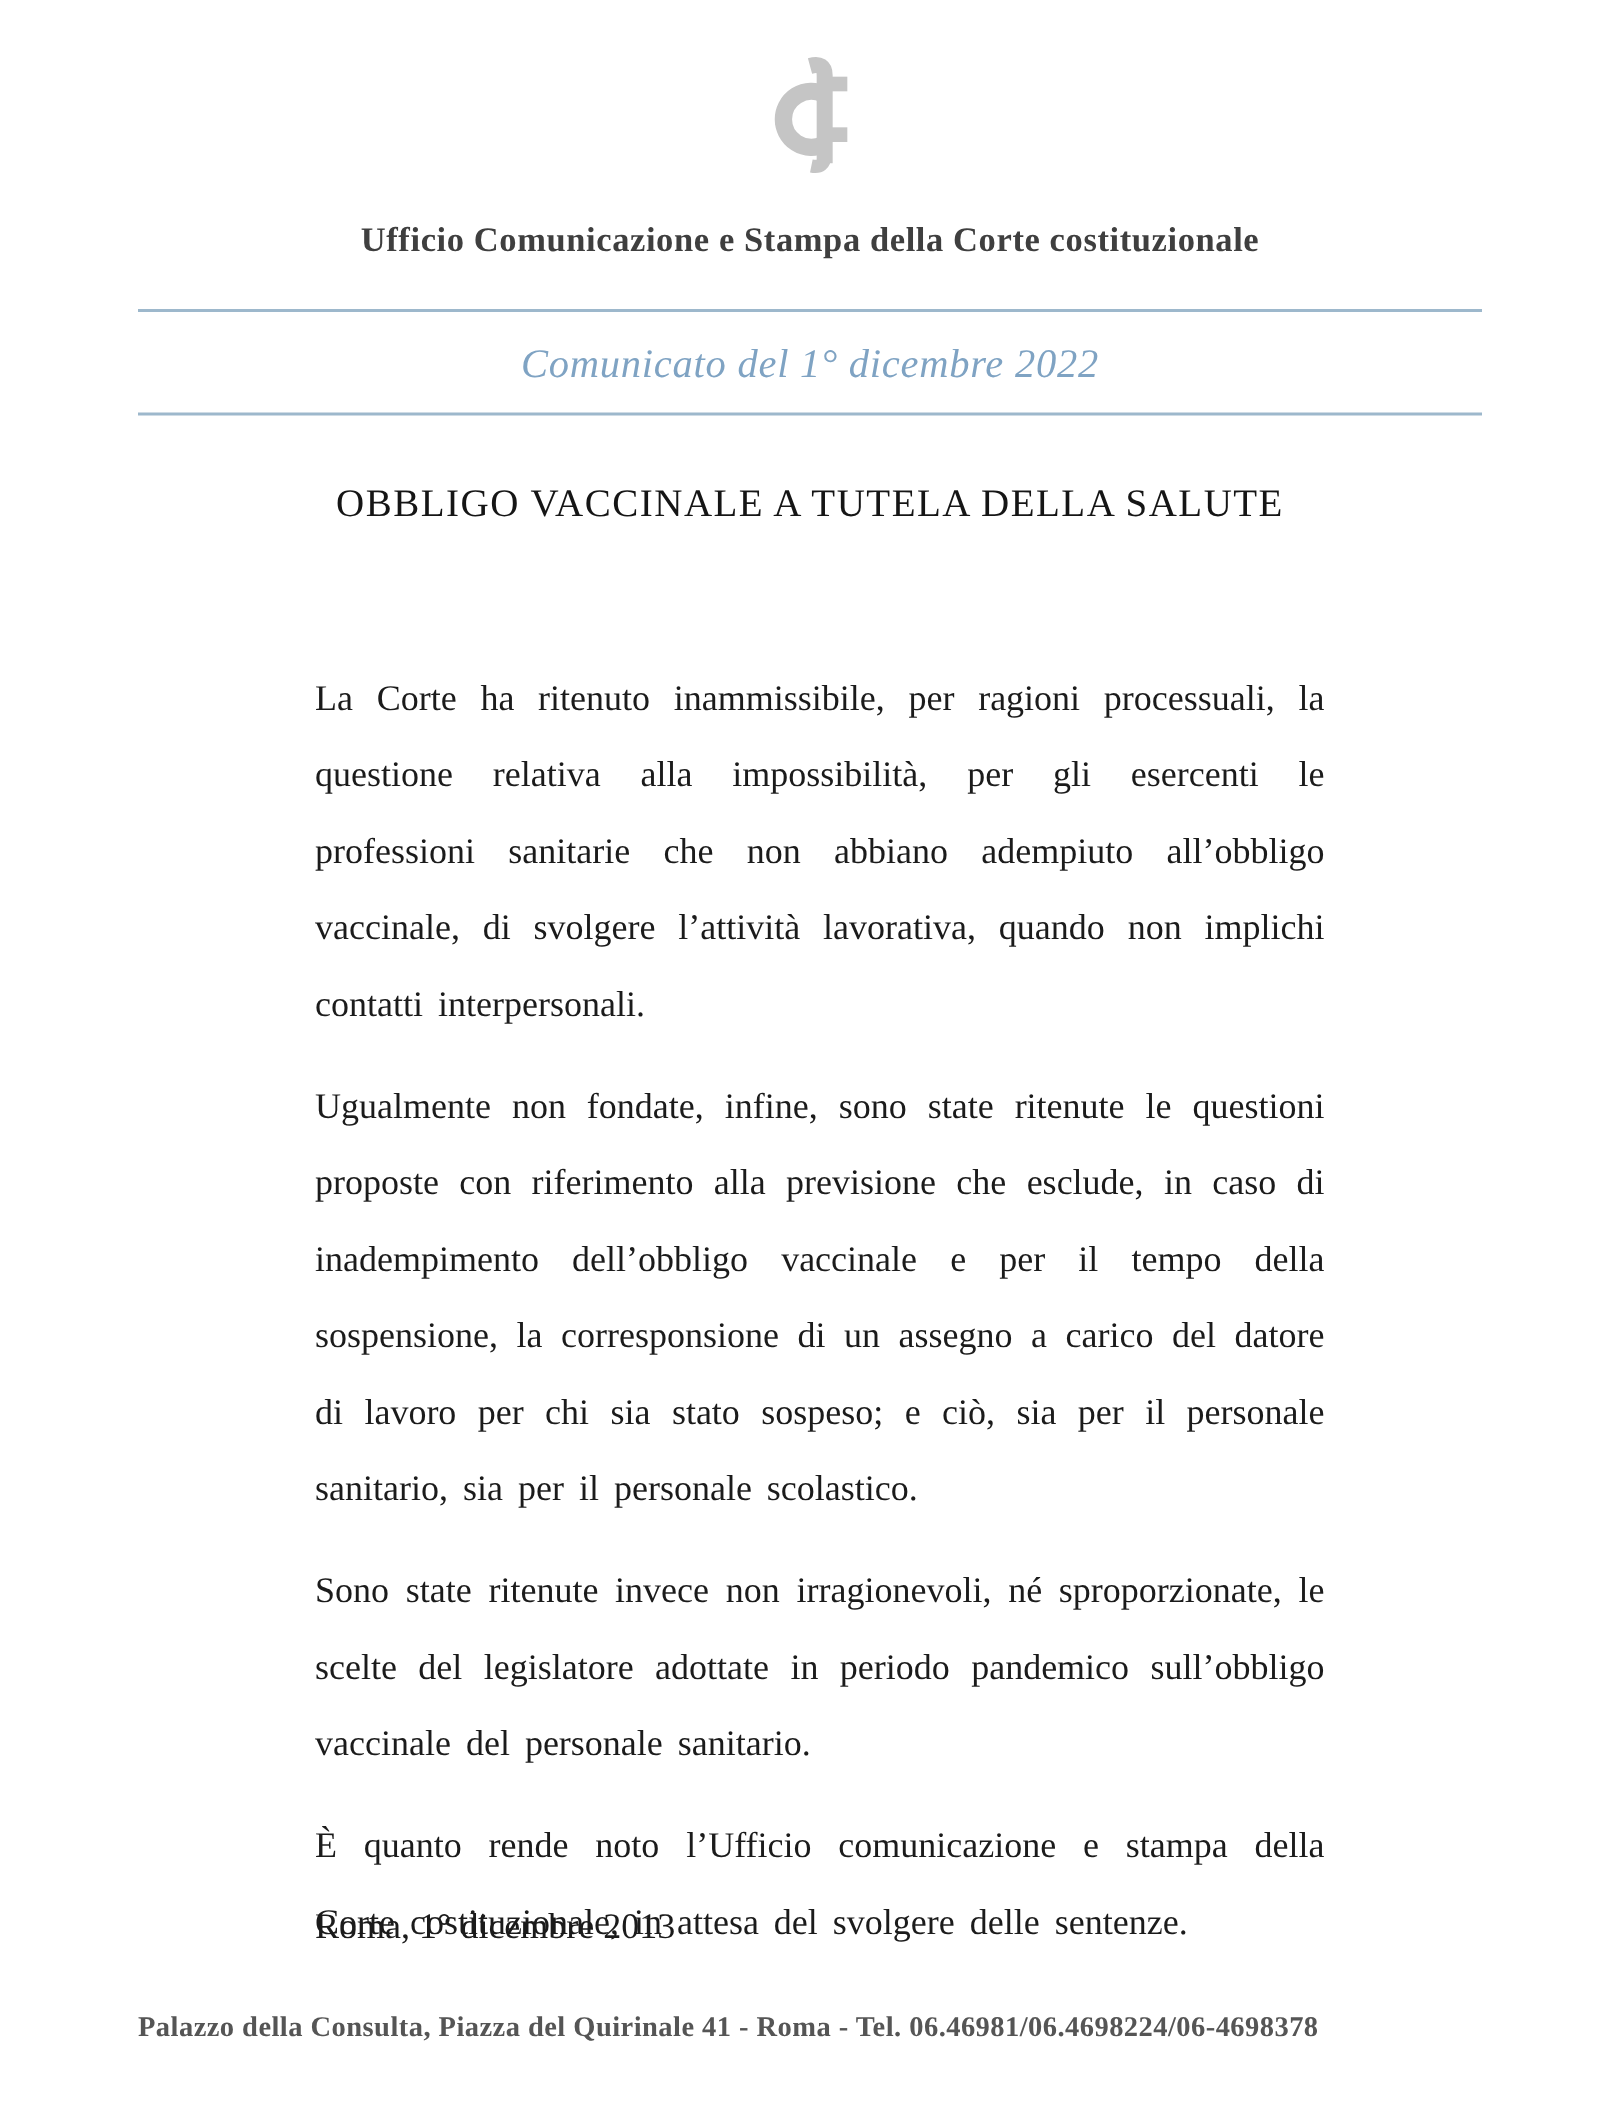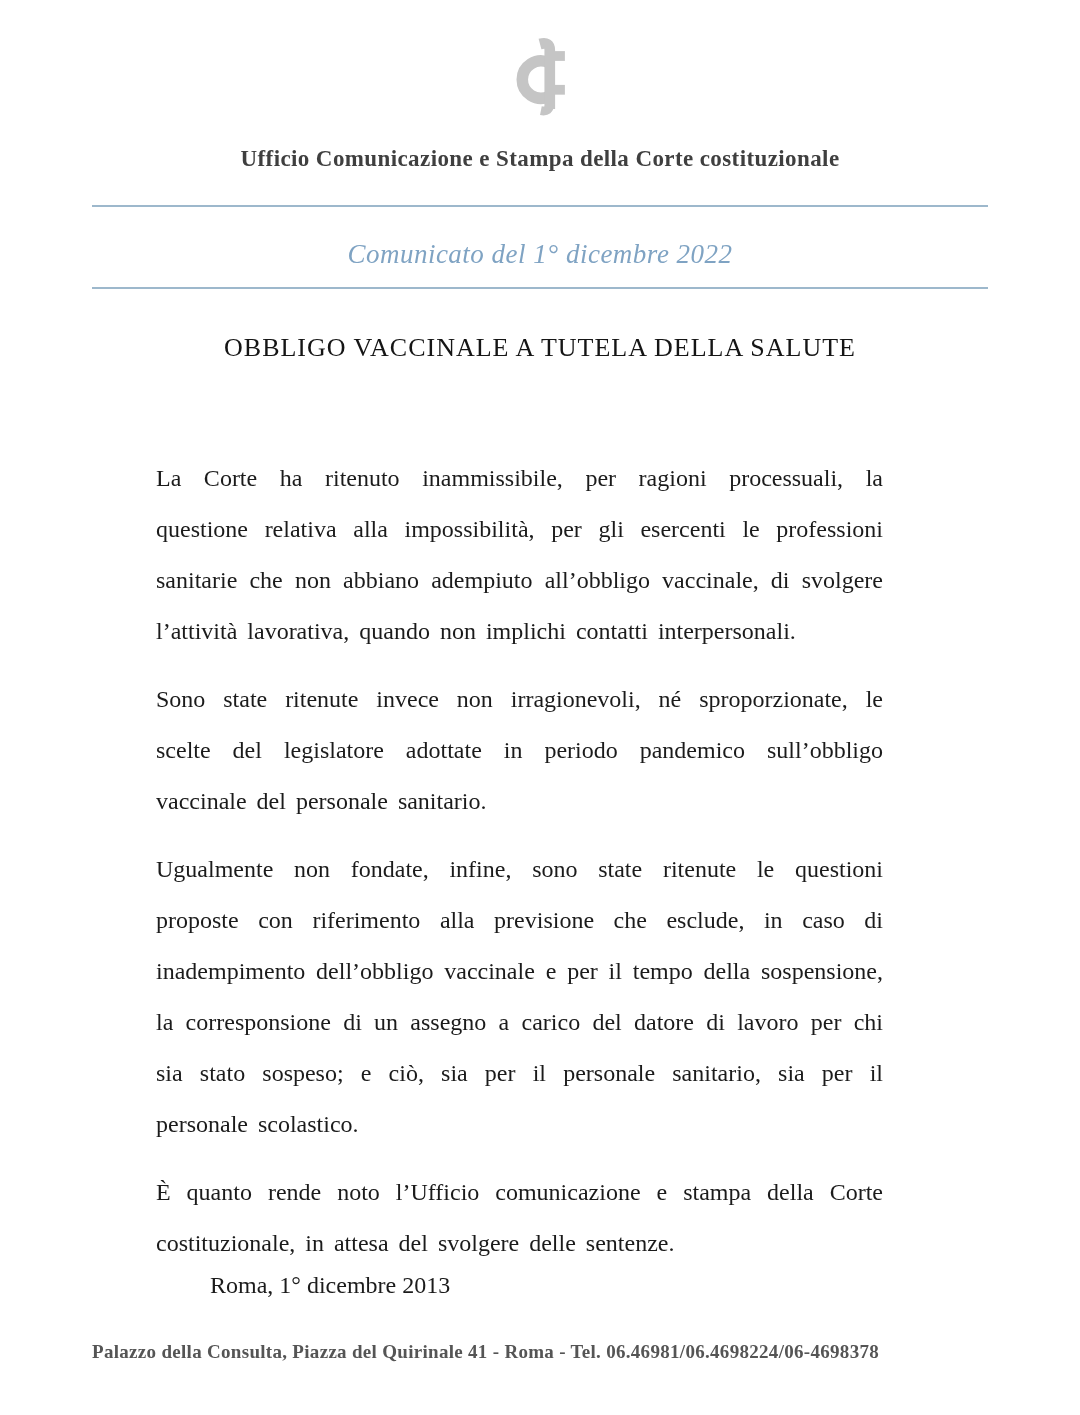--- a/index.html
+++ b/index.html
@@ -26,36 +26,36 @@
   }
   .rule {
     margin: 0 auto;
     width: 917px;
     height: 2px;
     background: #9db8cc;
   }
   .rule-top { margin-top: 33px; }
   .rule-bottom { margin-top: 17px; }
   .comunicato-line {
-    margin-top: 32px;
+    margin-top: 19px;
     text-align: center;
     font-style: italic;
     font-size: 27px;
     color: #7fa3c3;
     letter-spacing: 0.5px;
   }
   .doc-title {
     margin-top: 44px;
     text-align: center;
     font-size: 26px;
     letter-spacing: 1px;
     color: #151515;
   }
   .content {
-    margin: 90px 105px 0 64px;
+    margin: 90px 105px 0 118px;
   }
   .content p {
     margin: 0 0 17px 0;
     font-size: 24px;
     line-height: 51px;
     text-align: justify;
     word-spacing: 4px;
     color: #1b1b1b;
   }
   .date-line {
@@ -102,22 +102,22 @@
   <div class="rule rule-top"></div>
 
   <div class="comunicato-line">Comunicato del 1° dicembre 2022</div>
 
   <div class="rule rule-bottom"></div>
 
   <div class="doc-title">OBBLIGO VACCINALE A TUTELA DELLA SALUTE</div>
 
   <div class="content">
     <p>La Corte ha ritenuto inammissibile, per ragioni processuali, la questione relativa alla impossibilità, per gli esercenti le professioni sanitarie che non abbiano adempiuto all’obbligo vaccinale, di svolgere l’attività lavorativa, quando non implichi contatti interpersonali.</p>
+    <p>Ugualmente non fondate, infine, sono state ritenute le questioni proposte con riferimento alla previsione che esclude, in caso di inadempimento dell’obbligo vaccinale e per il tempo della sospensione, la corresponsione di un assegno a carico del datore di lavoro per chi sia stato sospeso; e ciò, sia per il personale sanitario, sia per il personale scolastico.</p>
     <p>Sono state ritenute invece non irragionevoli, né sproporzionate, le scelte del legislatore adottate in periodo pandemico sull’obbligo vaccinale del personale sanitario.</p>
-    <p>Ugualmente non fondate, infine, sono state ritenute le questioni proposte con riferimento alla previsione che esclude, in caso di inadempimento dell’obbligo vaccinale e per il tempo della sospensione, la corresponsione di un assegno a carico del datore di lavoro per chi sia stato sospeso; e ciò, sia per il personale sanitario, sia per il personale scolastico.</p>
     <p>È quanto rende noto l’Ufficio comunicazione e stampa della Corte costituzionale, in attesa del svolgere delle sentenze.</p>
   </div>
 
   <div class="date-line">Roma, 1° dicembre 2013</div>
 
   <div class="footer-line">Palazzo della Consulta, Piazza del Quirinale 41 - Roma - Tel. 06.46981/06.4698224/06-4698378</div>
 
 </div>
 
 </body></html>

